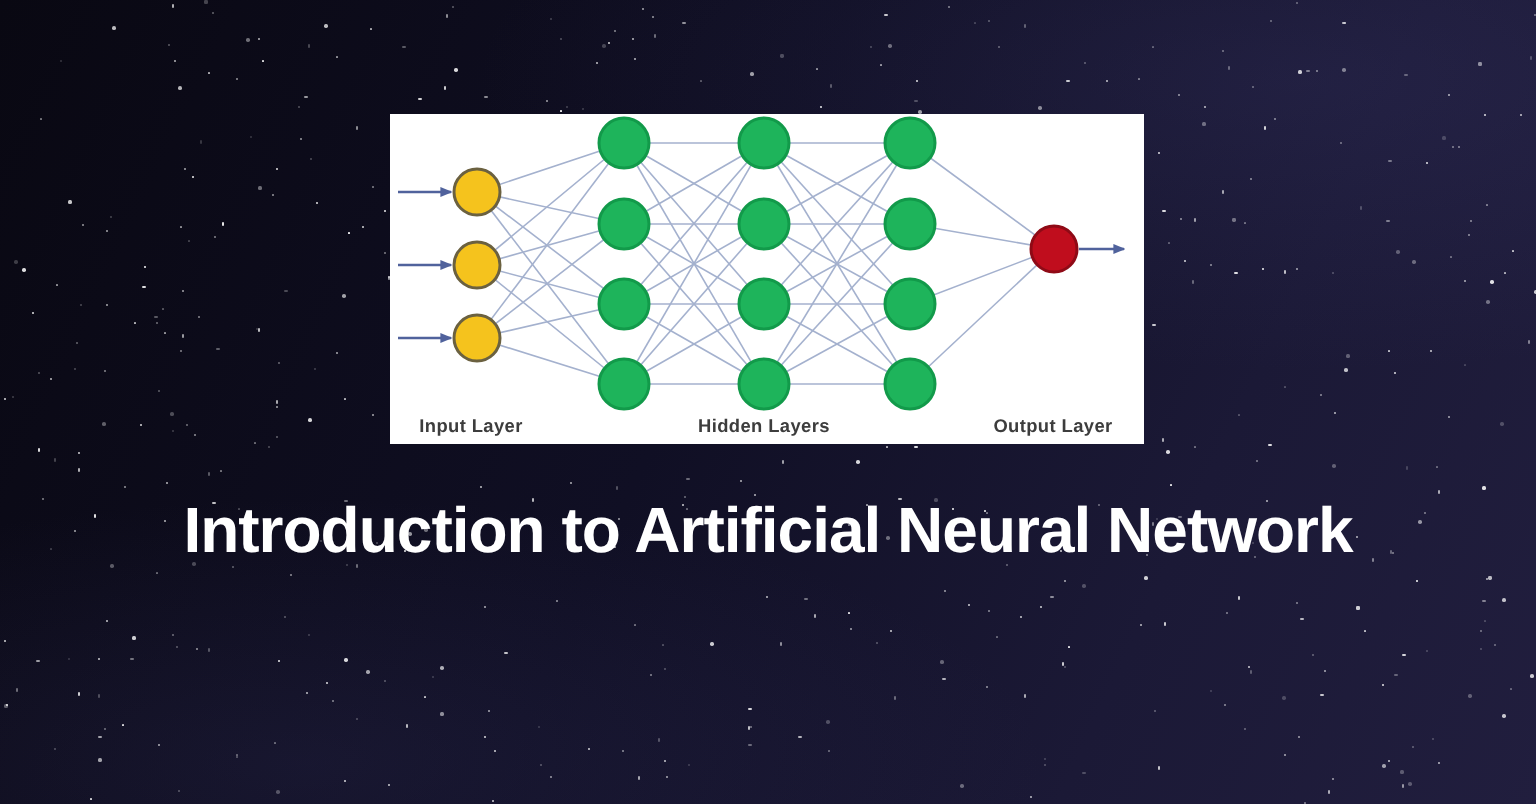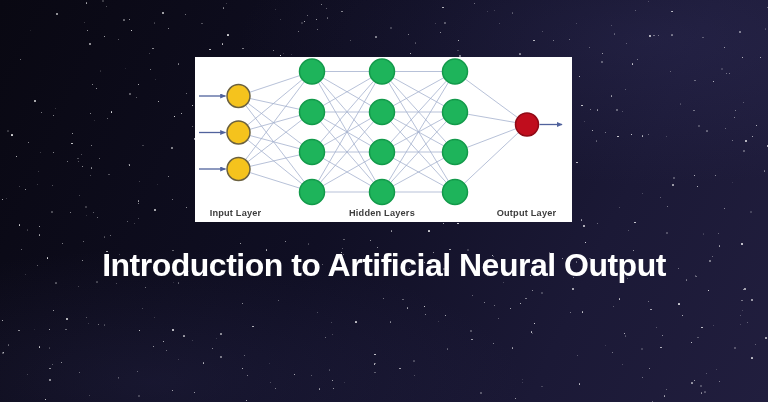--- a/index.html
+++ b/index.html
@@ -717,13 +717,13 @@
       </g>
       <g>
         <circle cx="332" cy="67.5" r="11.5" fill="#c00d1d" stroke="#8f0a16" stroke-width="1.5"></circle>
       </g>
       <text x="40.5" y="159" text-anchor="middle" fill="#3d3d3d">Input Layer</text>
       <text x="187" y="159" text-anchor="middle" fill="#3d3d3d">Hidden Layers</text>
       <text x="331.5" y="159" text-anchor="middle" fill="#3d3d3d">Output Layer</text>
     </svg>
 </div>
 
-<div id="main-title">Introduction to Artificial Neural Output</div>
+<div id="main-title">Introduction to Artificial Neural Network</div>
 
 </body></html>

